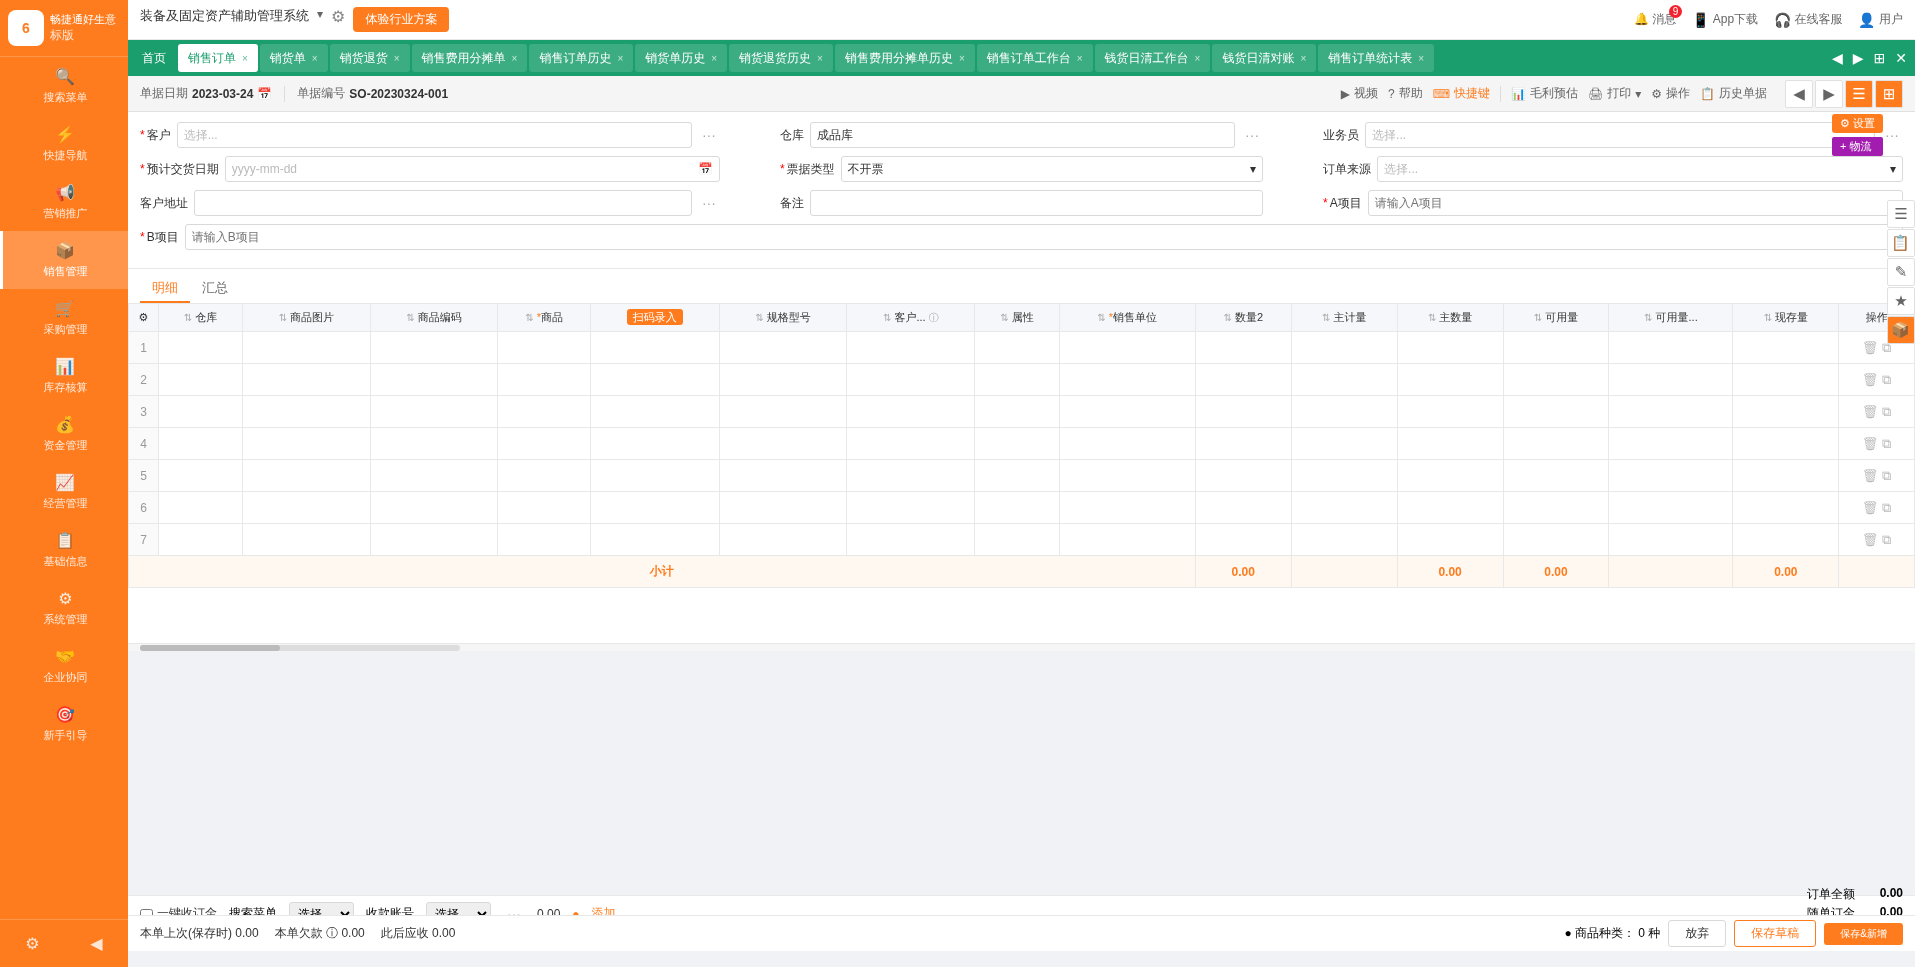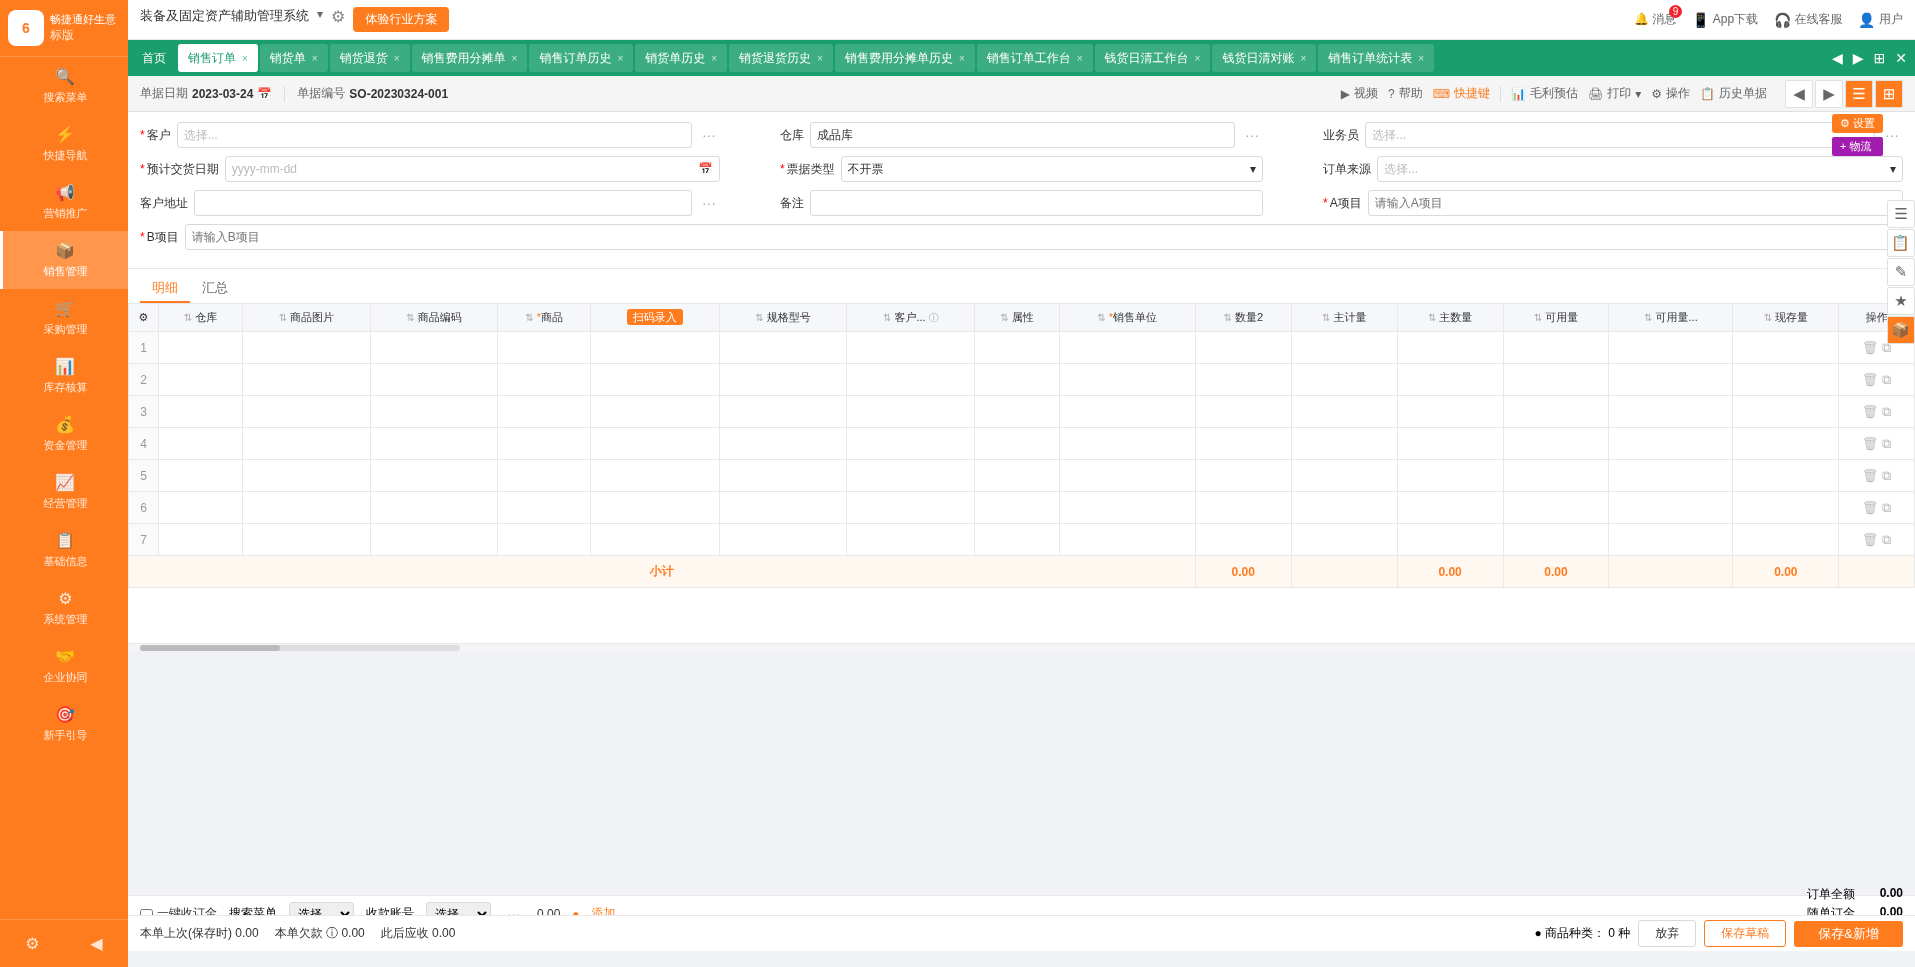--- a/index.html
+++ b/index.html
@@ -140,22 +140,22 @@
     .bottom-right { margin-left: auto; display: flex; align-items: center; gap: 8px; }
     .discard-btn {
       padding: 4px 16px; border: 1px solid #d9d9d9; border-radius: 3px;
       background: #fff; color: #333; cursor: pointer; font-size: 12px;
     }
     .save-draft-btn {
       padding: 4px 16px; border: 1px solid #ff7c1e; border-radius: 3px;
       background: #fff; color: #ff7c1e; cursor: pointer; font-size: 12px;
     }
     .save-new-btn {
-      padding: 4px 24px; border-radius: 3px;
-      background: #ff7c1e; color: #fff; cursor: pointer; font-size: 13px;
+      padding: 4px 16px; border-radius: 3px;
+      background: #ff7c1e; color: #fff; cursor: pointer; font-size: 10px;
       border: none;
     }
 
     
     .payment-row {
       position: fixed; bottom: 36px; left: 128px; right: 0; height: 36px;
       background: #fff; border-top: 1px solid #e8e8e8;
       display: flex; align-items: center; padding: 0 12px; gap: 12px; font-size: 12px;
     }
     .checkbox-label { display: flex; align-items: flex-end; gap: 4px; color: #333; cursor: pointer; }

